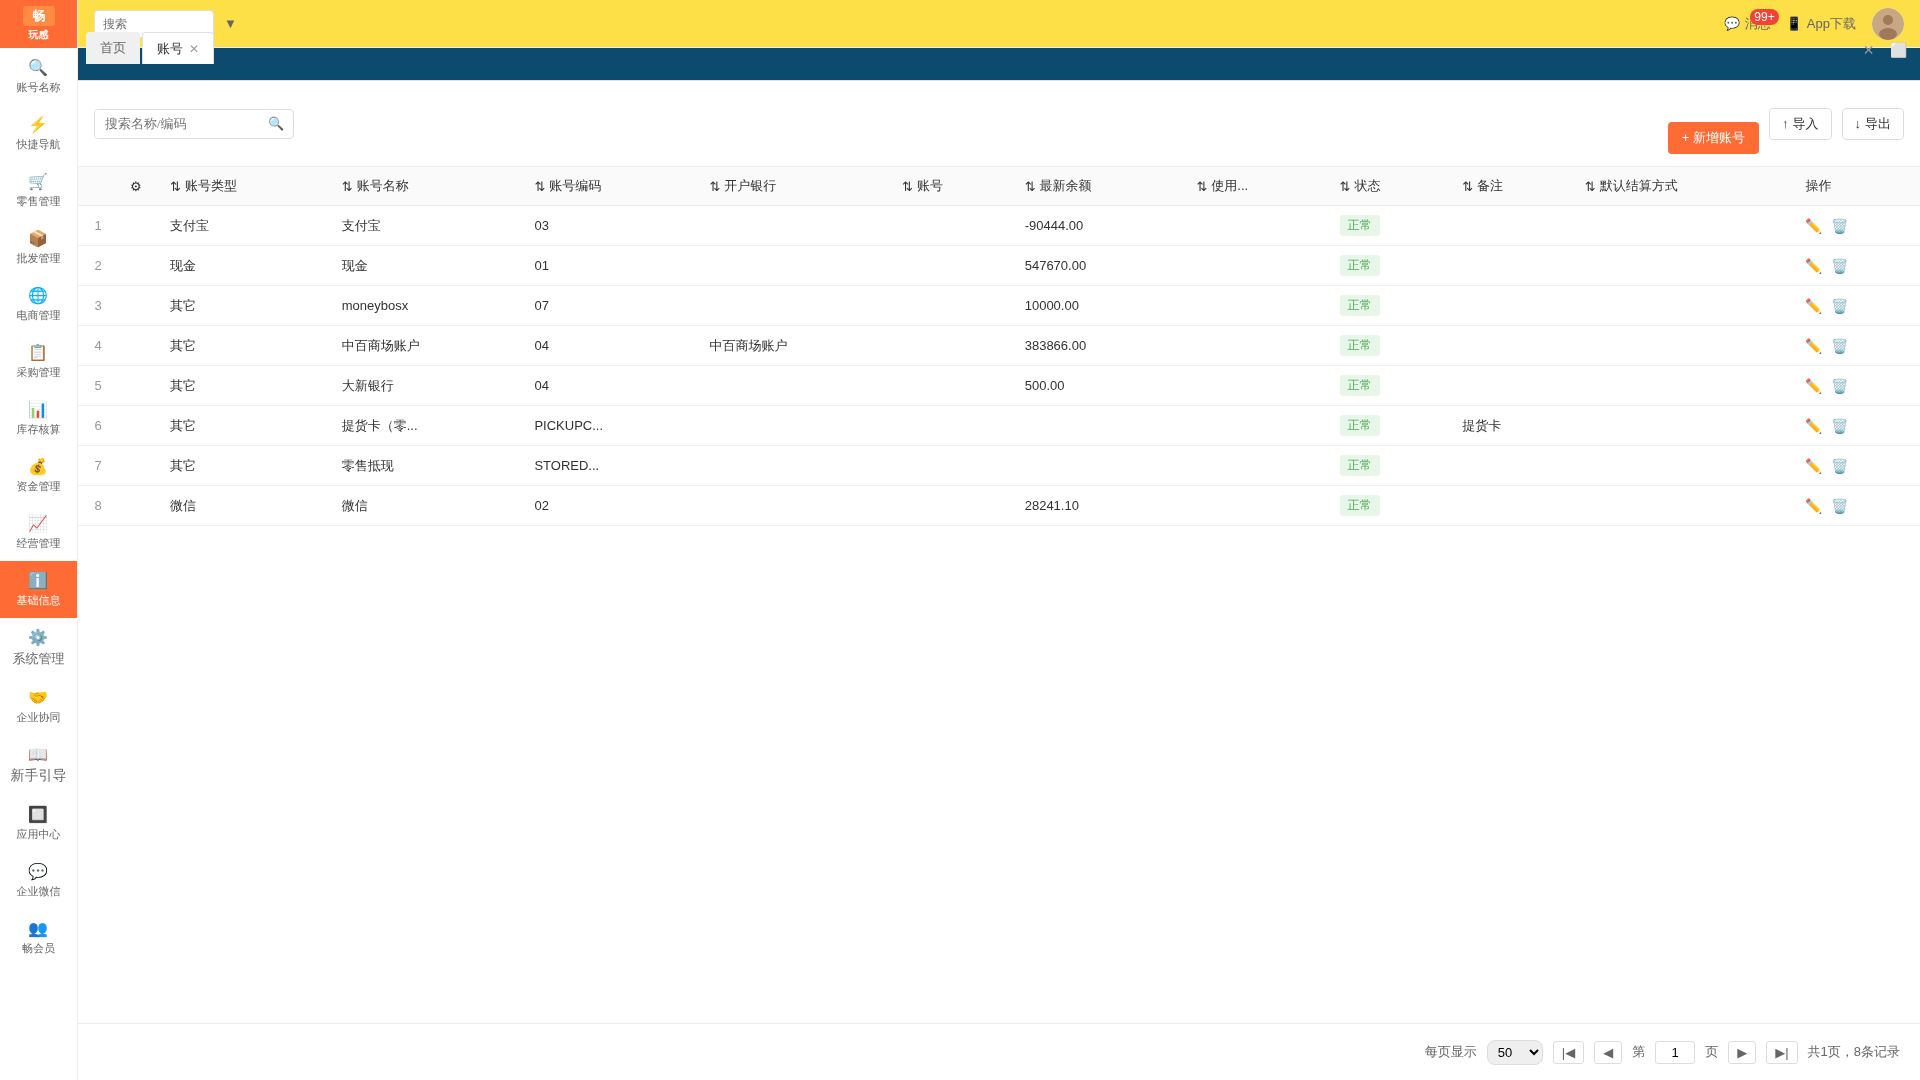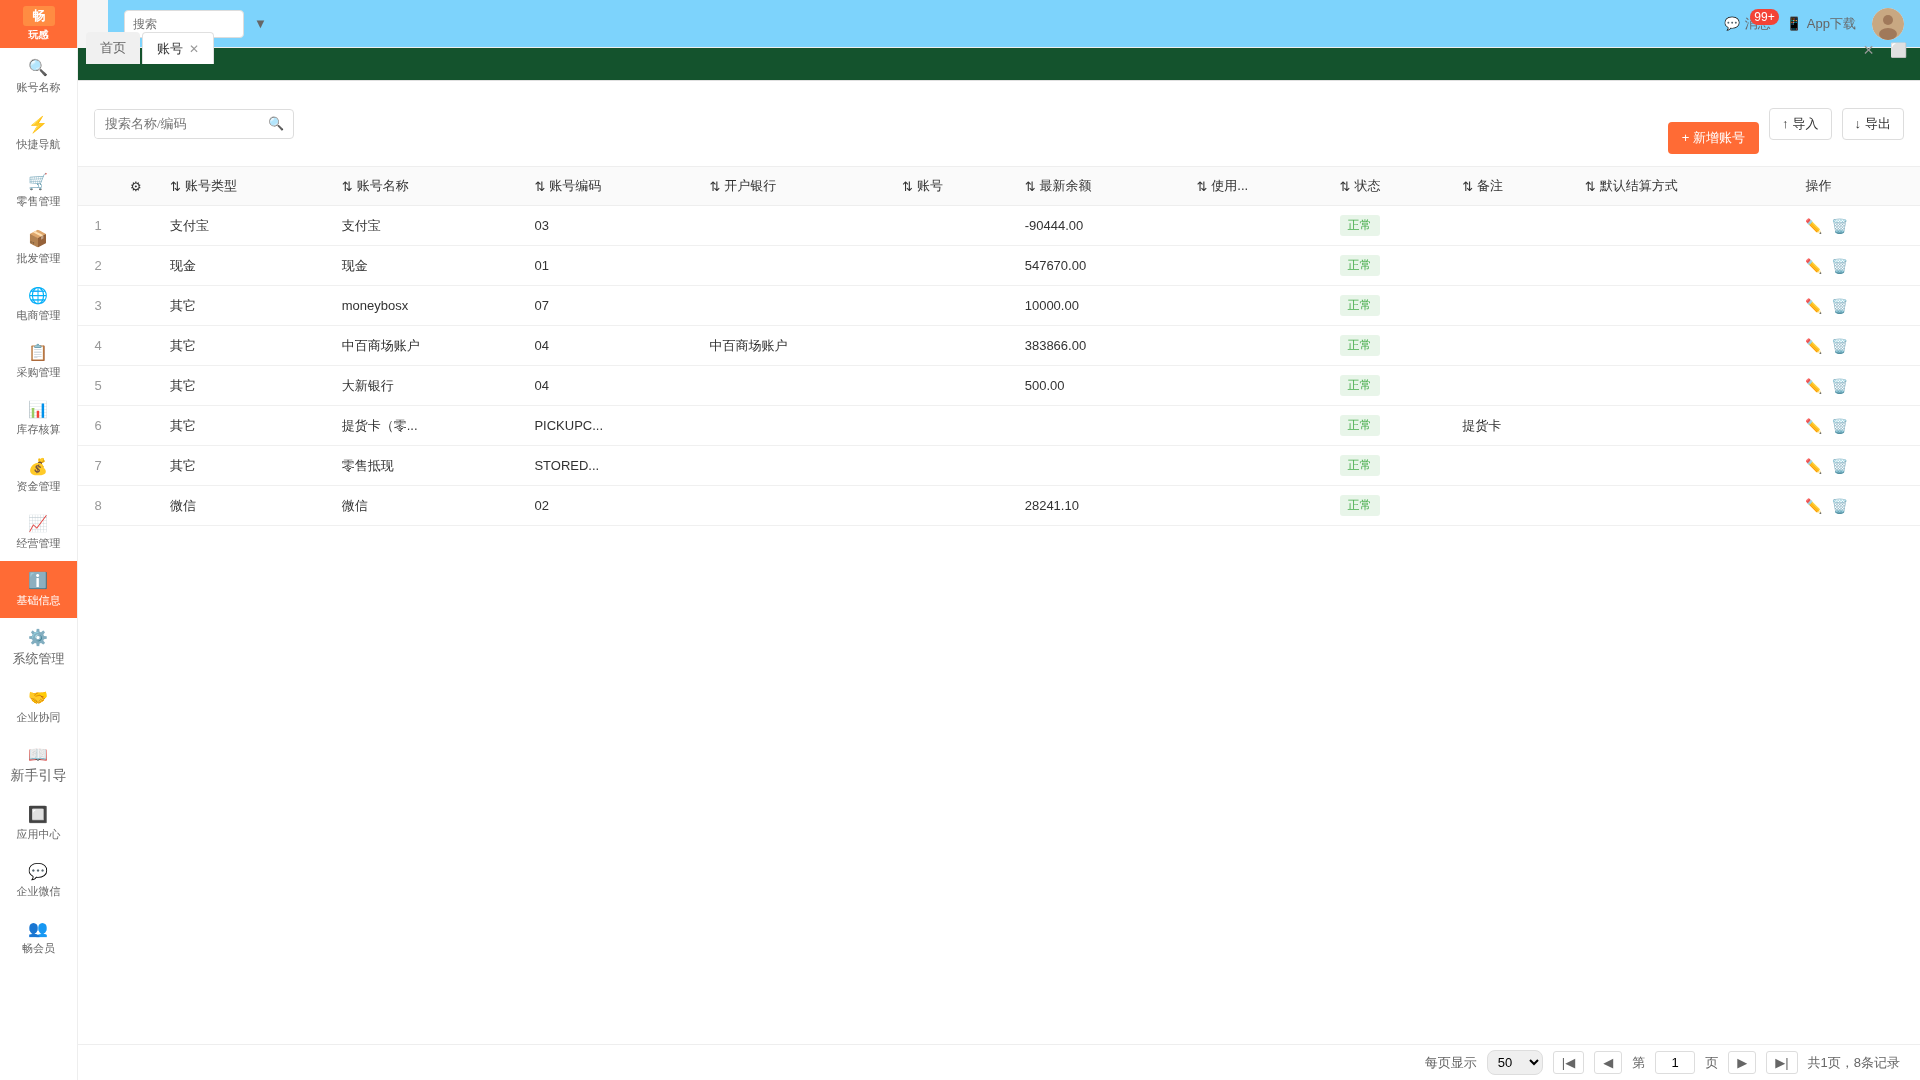--- a/index.html
+++ b/index.html
@@ -52,27 +52,26 @@
     }
     .sidebar-item.active { background: #ff6b35; color: #fff; border-radius: 0; }
     .sidebar-item .si-icon { font-size: 16px; margin-bottom: 3px; }
 
     
     .main { flex: 1; display: flex; flex-direction: column; overflow: hidden; }
 
     
     .topbar {
       height: 48px;
-      background: #7dd3fc;
+      background: #fde047;
       border-bottom: 1px solid #eee;
       display: flex;
       align-items: center;
       padding: 0 16px;
       justify-content: space-between;
-      margin-left: 30px;
     }
     .topbar-left { display: flex; align-items: center; gap: 10px; }
     .topbar-search {
       width: 120px;
       height: 28px;
       border: 1px solid #ddd;
       border-radius: 4px;
       padding: 0 8px;
       font-size: 12px;
       outline: none;
@@ -110,21 +109,21 @@
       font-size: 12px;
       min-width: 16px;
       text-align: right;
     }
     .app-download { display: flex; align-items: center; gap: 4px; cursor: pointer; }
     .avatar { width: 32px; height: 32px; border-radius: 50%; background: #ddd; overflow: hidden; cursor: pointer; }
 
     
     .tabbar {
       height: 30px;
-      background: #14532d;
+      background: #0c4a6e;
       display: flex;
       align-items: flex-end;
       padding: 16px 8px;
       border-bottom: 1px solid #e0e0e0;
       gap: 2px;
     }
     .tab {
       display: flex;
       align-items: center;
       gap: 6px;
@@ -259,21 +258,21 @@
       color: #999;
       font-size: 14px;
     }
 
     
     .pagination {
       position: absolute;
       bottom: 0;
       left: 0;
       right: 0;
-      height: 36px;
+      height: 57px;
       background: #fff;
       border-top: 1px solid #eee;
       display: flex;
       align-items: center;
       justify-content: flex-end;
       padding: 16px 20px;
       gap: 10px;
       font-size: 13px;
       color: #666;
     }

